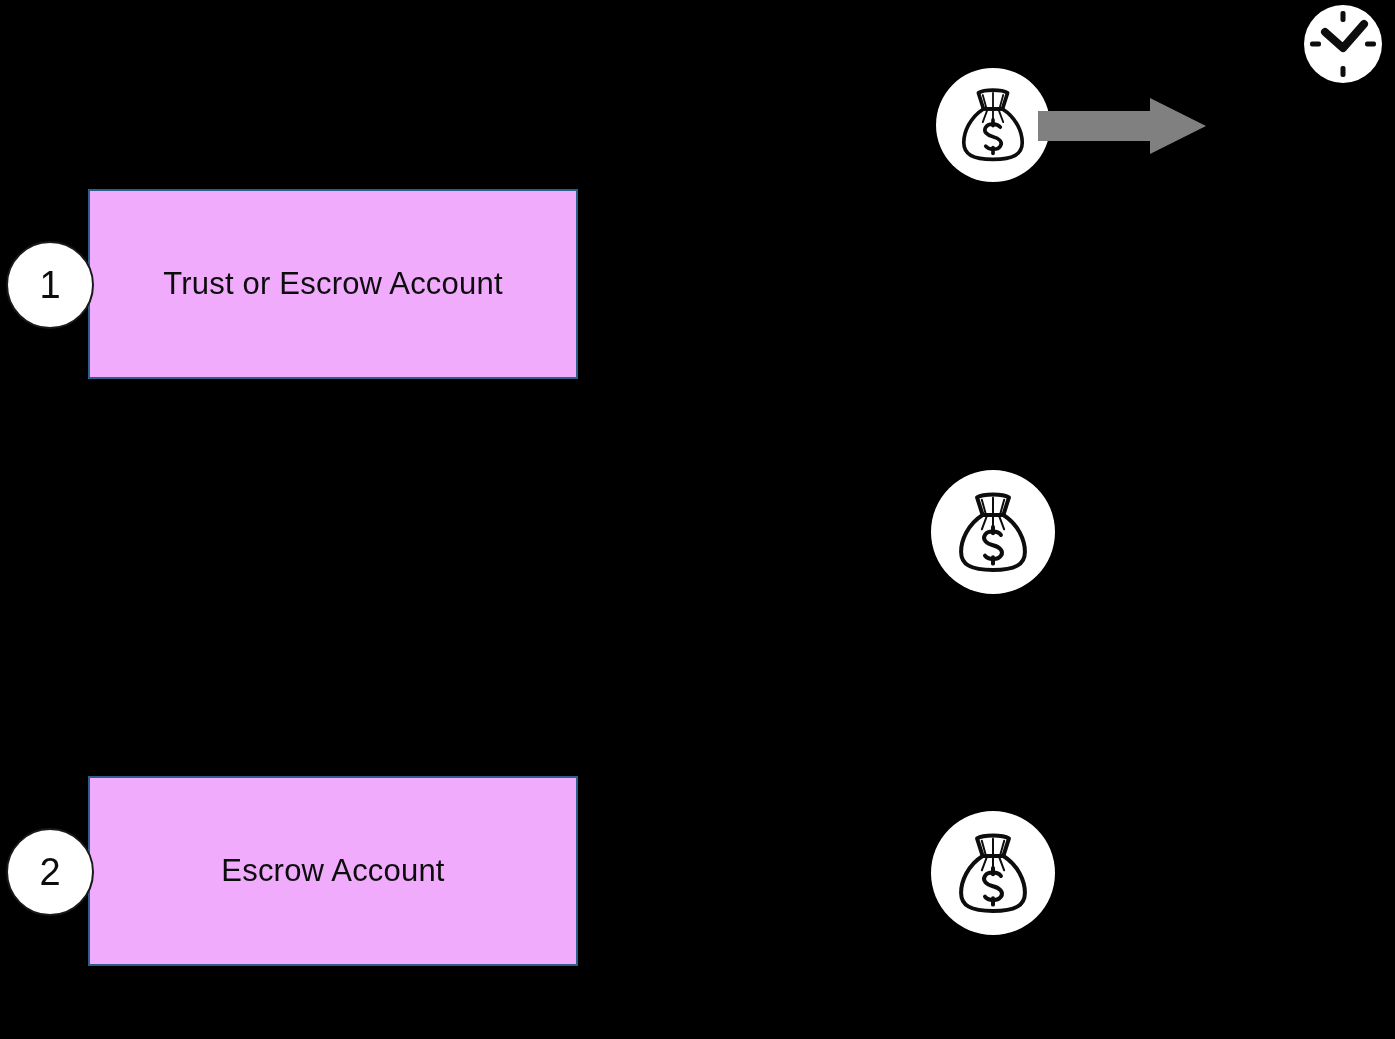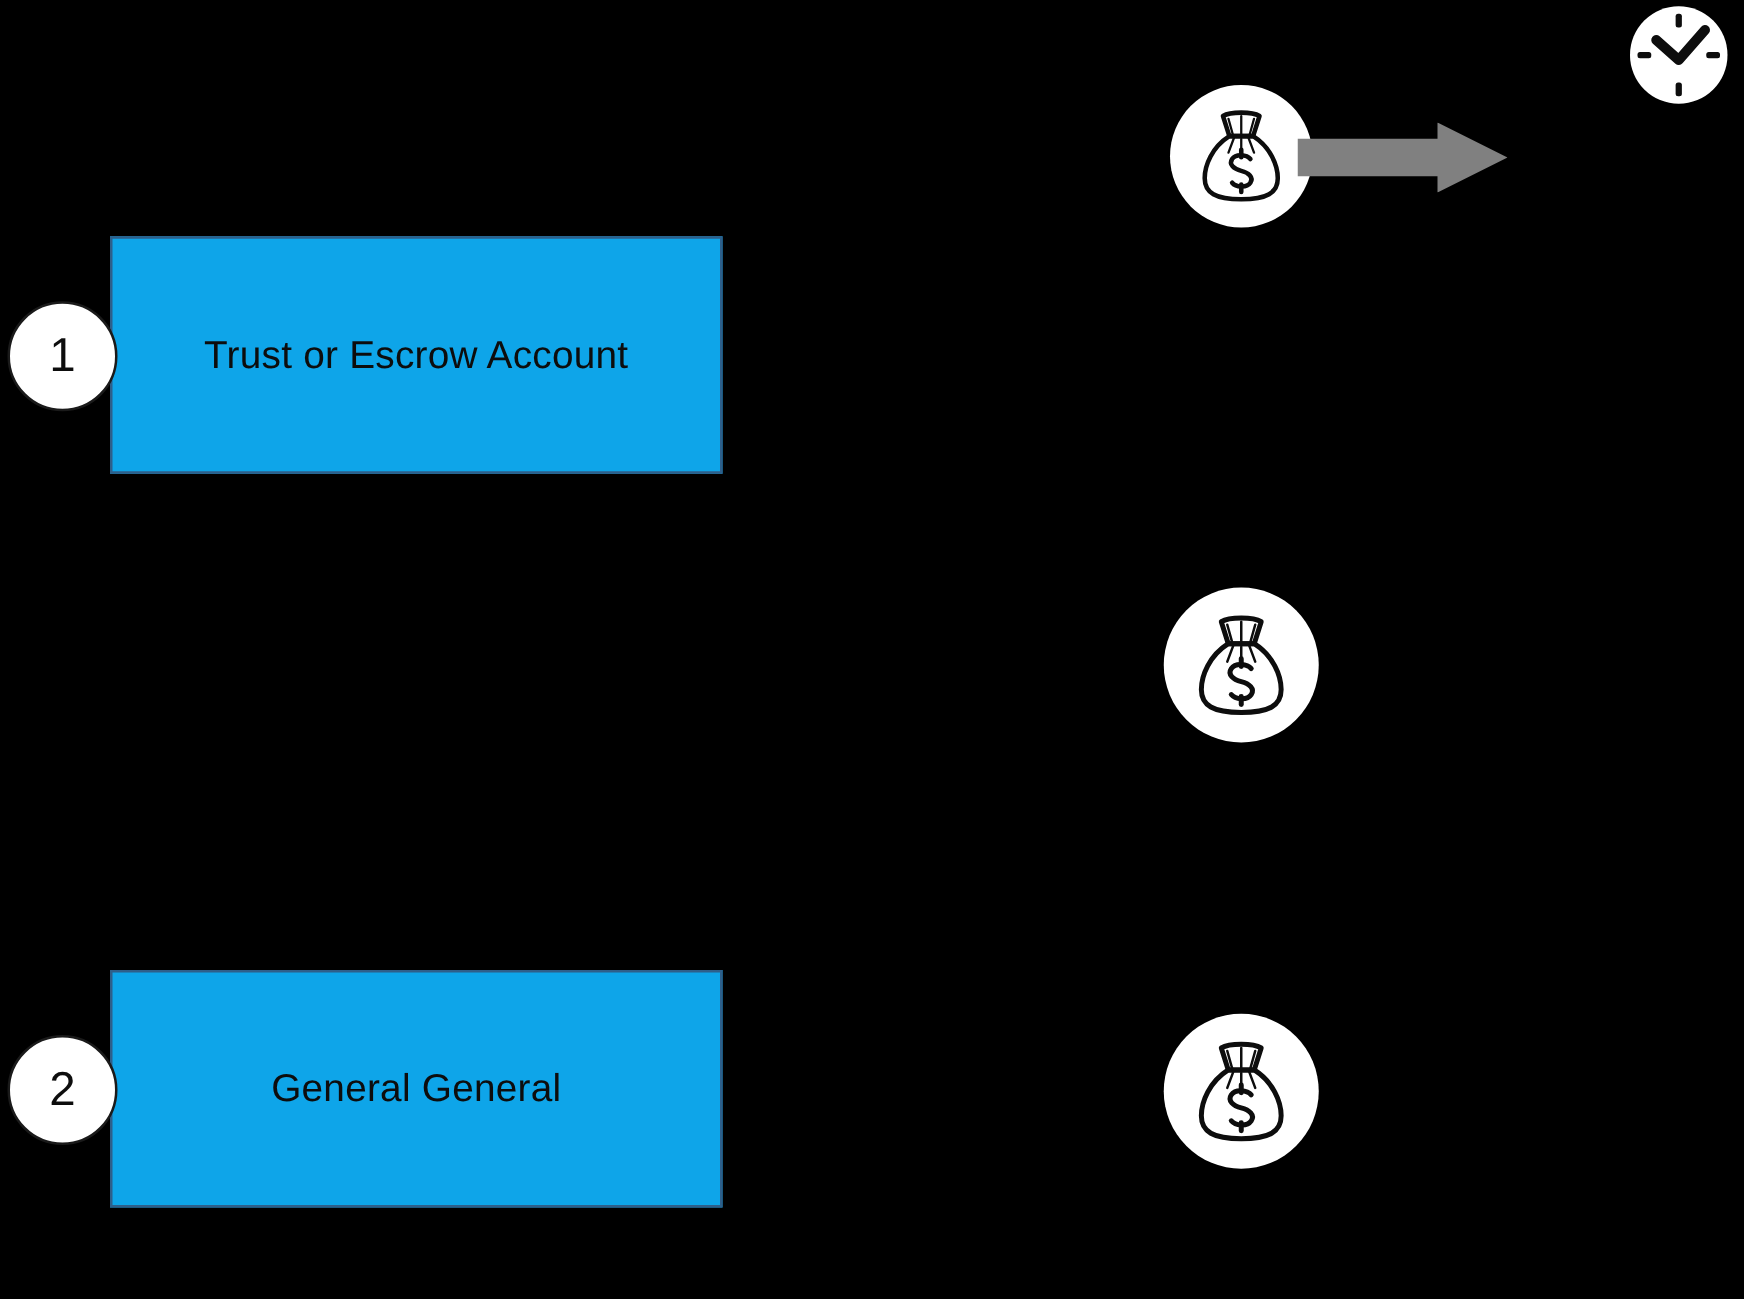--- a/index.html
+++ b/index.html
@@ -20,21 +20,21 @@
     left: 0;
     top: 0;
     width: 1395px;
     height: 1039px;
     background: #000000;
   }
 
   
   .account-box {
     position: absolute;
-    background: #0ea5e9;
+    background: #f0abfc;
     border: 2px solid #2E5F8A;
     box-sizing: border-box;
     display: flex;
     align-items: center;
     justify-content: center;
   }
   .account-box .box-label {
     color: #0D0D0D;
     font-family: "Liberation Sans", sans-serif;
     font-size: 31px;
@@ -109,21 +109,21 @@
 
   <div id="box-trust" class="account-box">
     <span class="box-label">Trust or Escrow Account</span>
   </div>
 
   <div id="step-1" class="step-circle">
     <span>1</span>
   </div>
 
   <div id="box-general" class="account-box">
-    <span class="box-label">General General</span>
+    <span class="box-label">Escrow Account</span>
   </div>
 
   <div id="step-2" class="step-circle">
     <span>2</span>
   </div>
 
   <div id="money-top" class="money-badge">
     <svg width="74" height="76" viewBox="0 0 100 104" aria-hidden="true">
       <g fill="none" stroke="#0D0D0D" stroke-width="5" stroke-linejoin="round" stroke-linecap="round">
         <path d="M30 8 C38 3 62 3 70 8 L63 30 L37 30 Z"></path>

